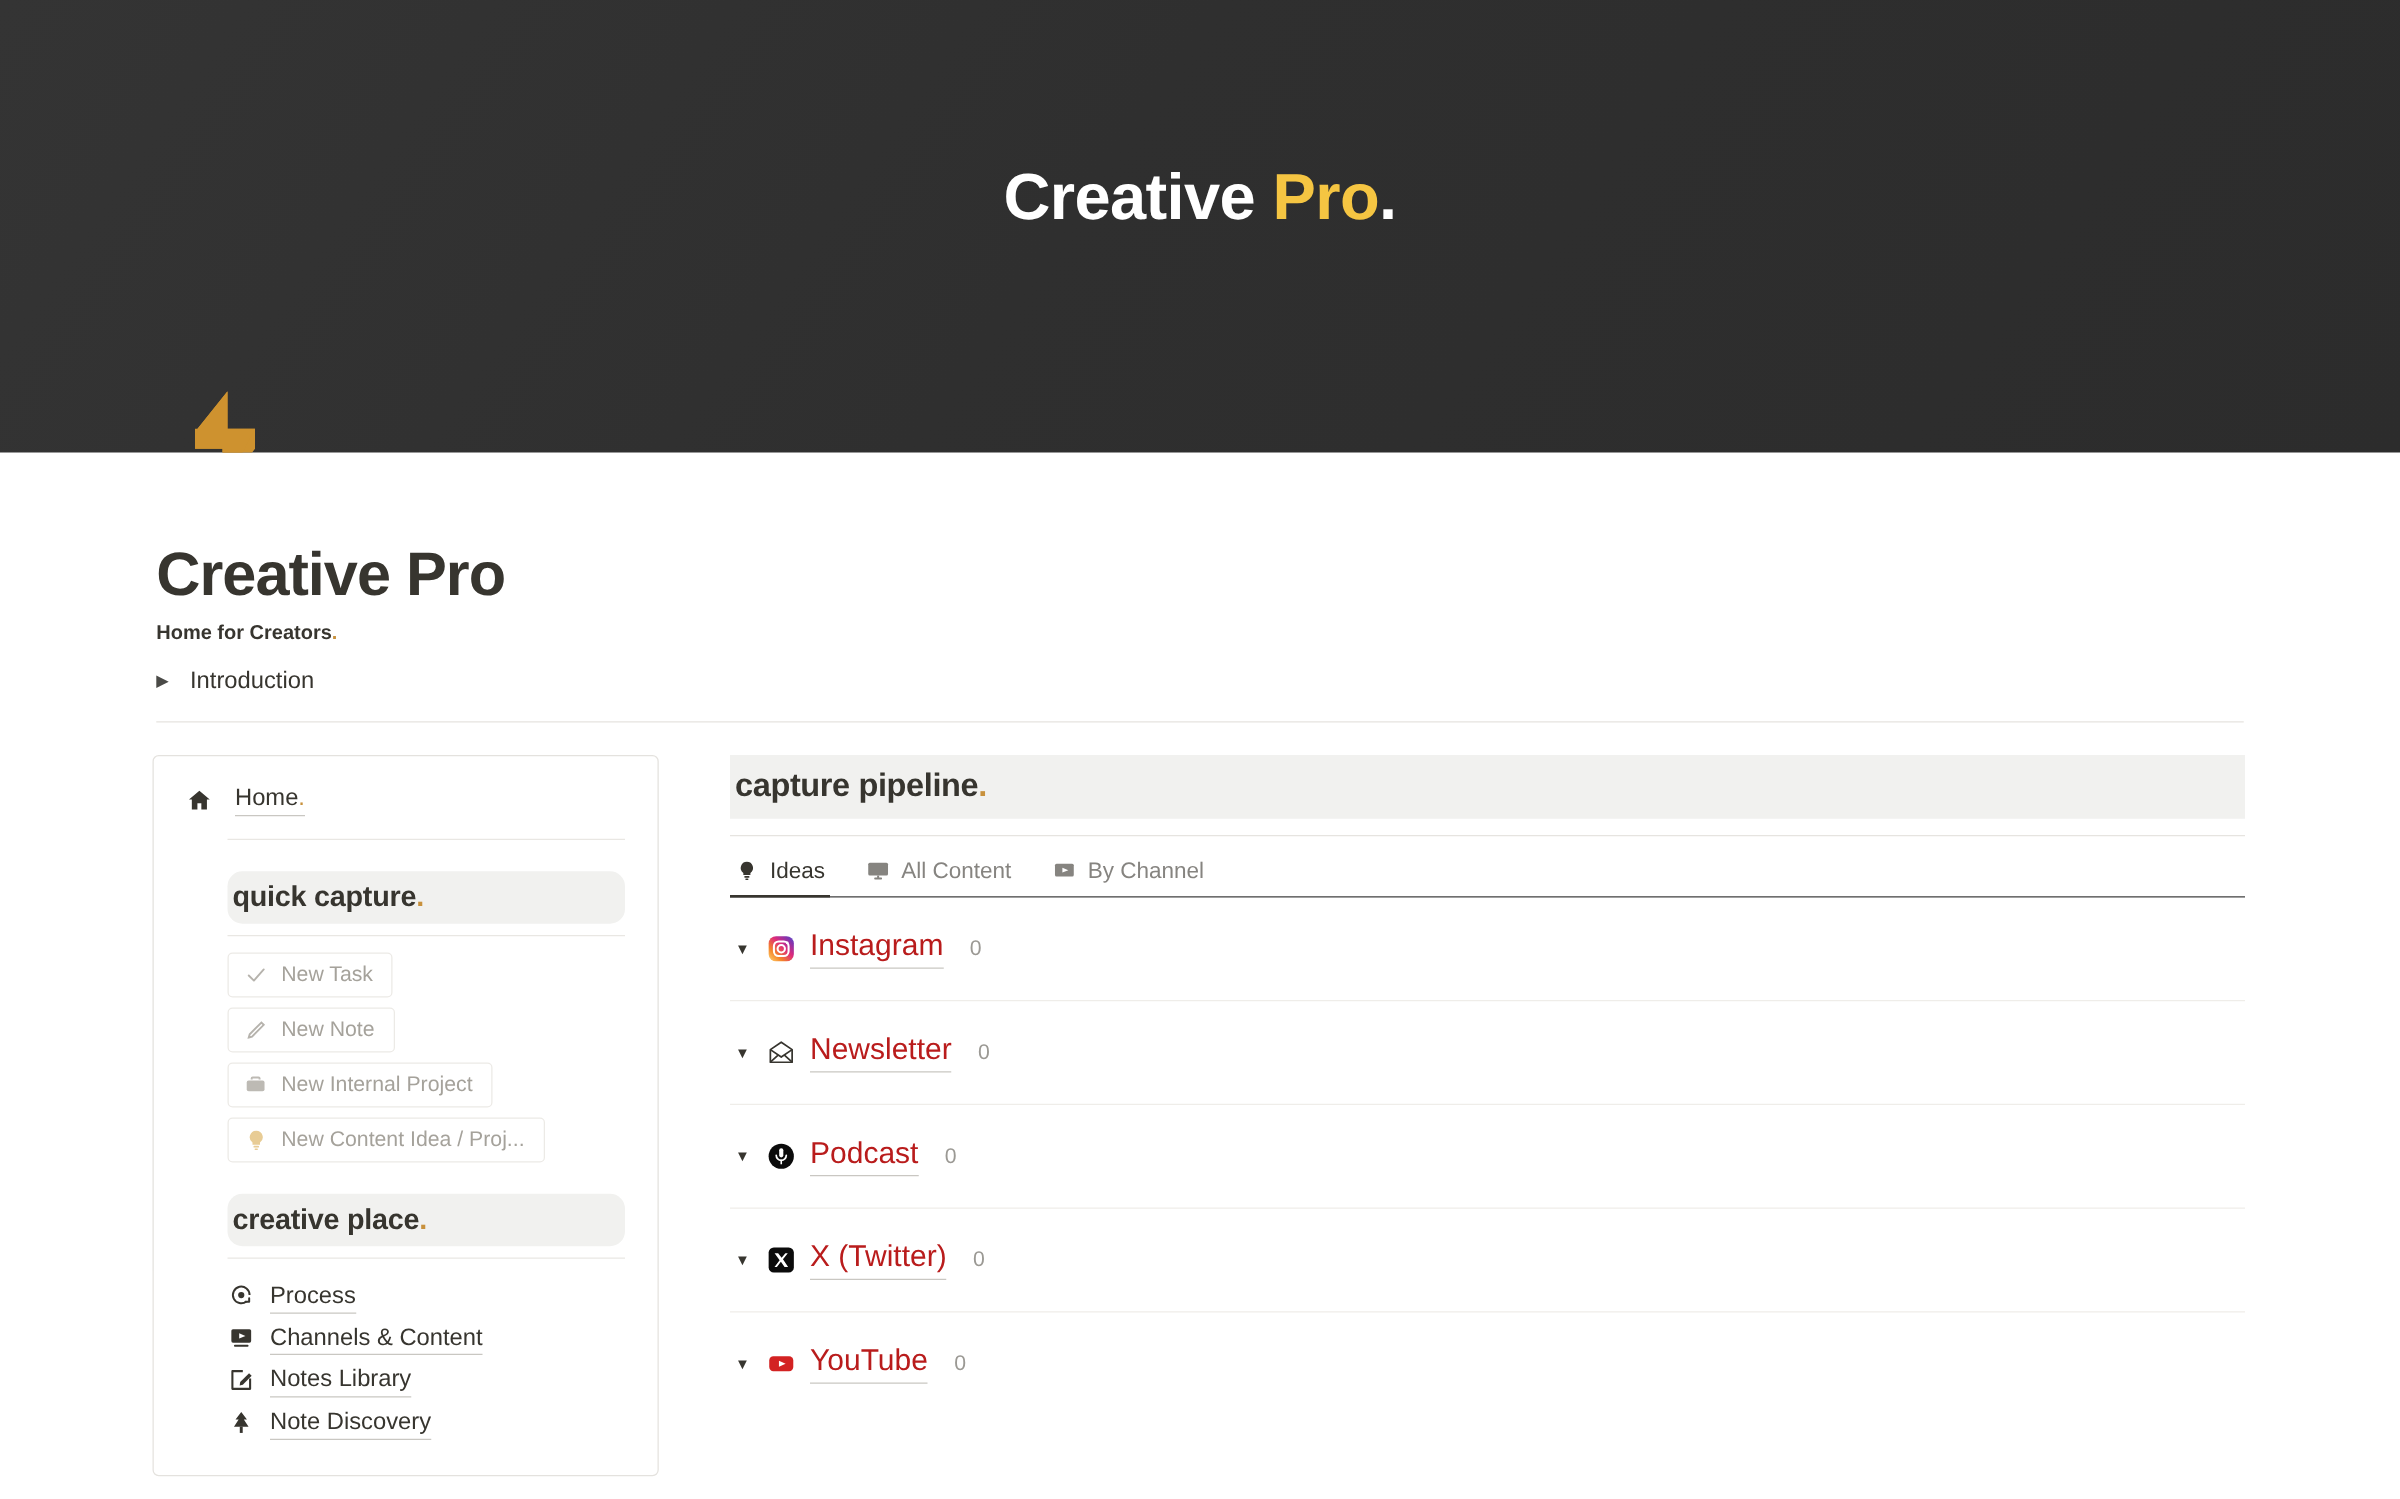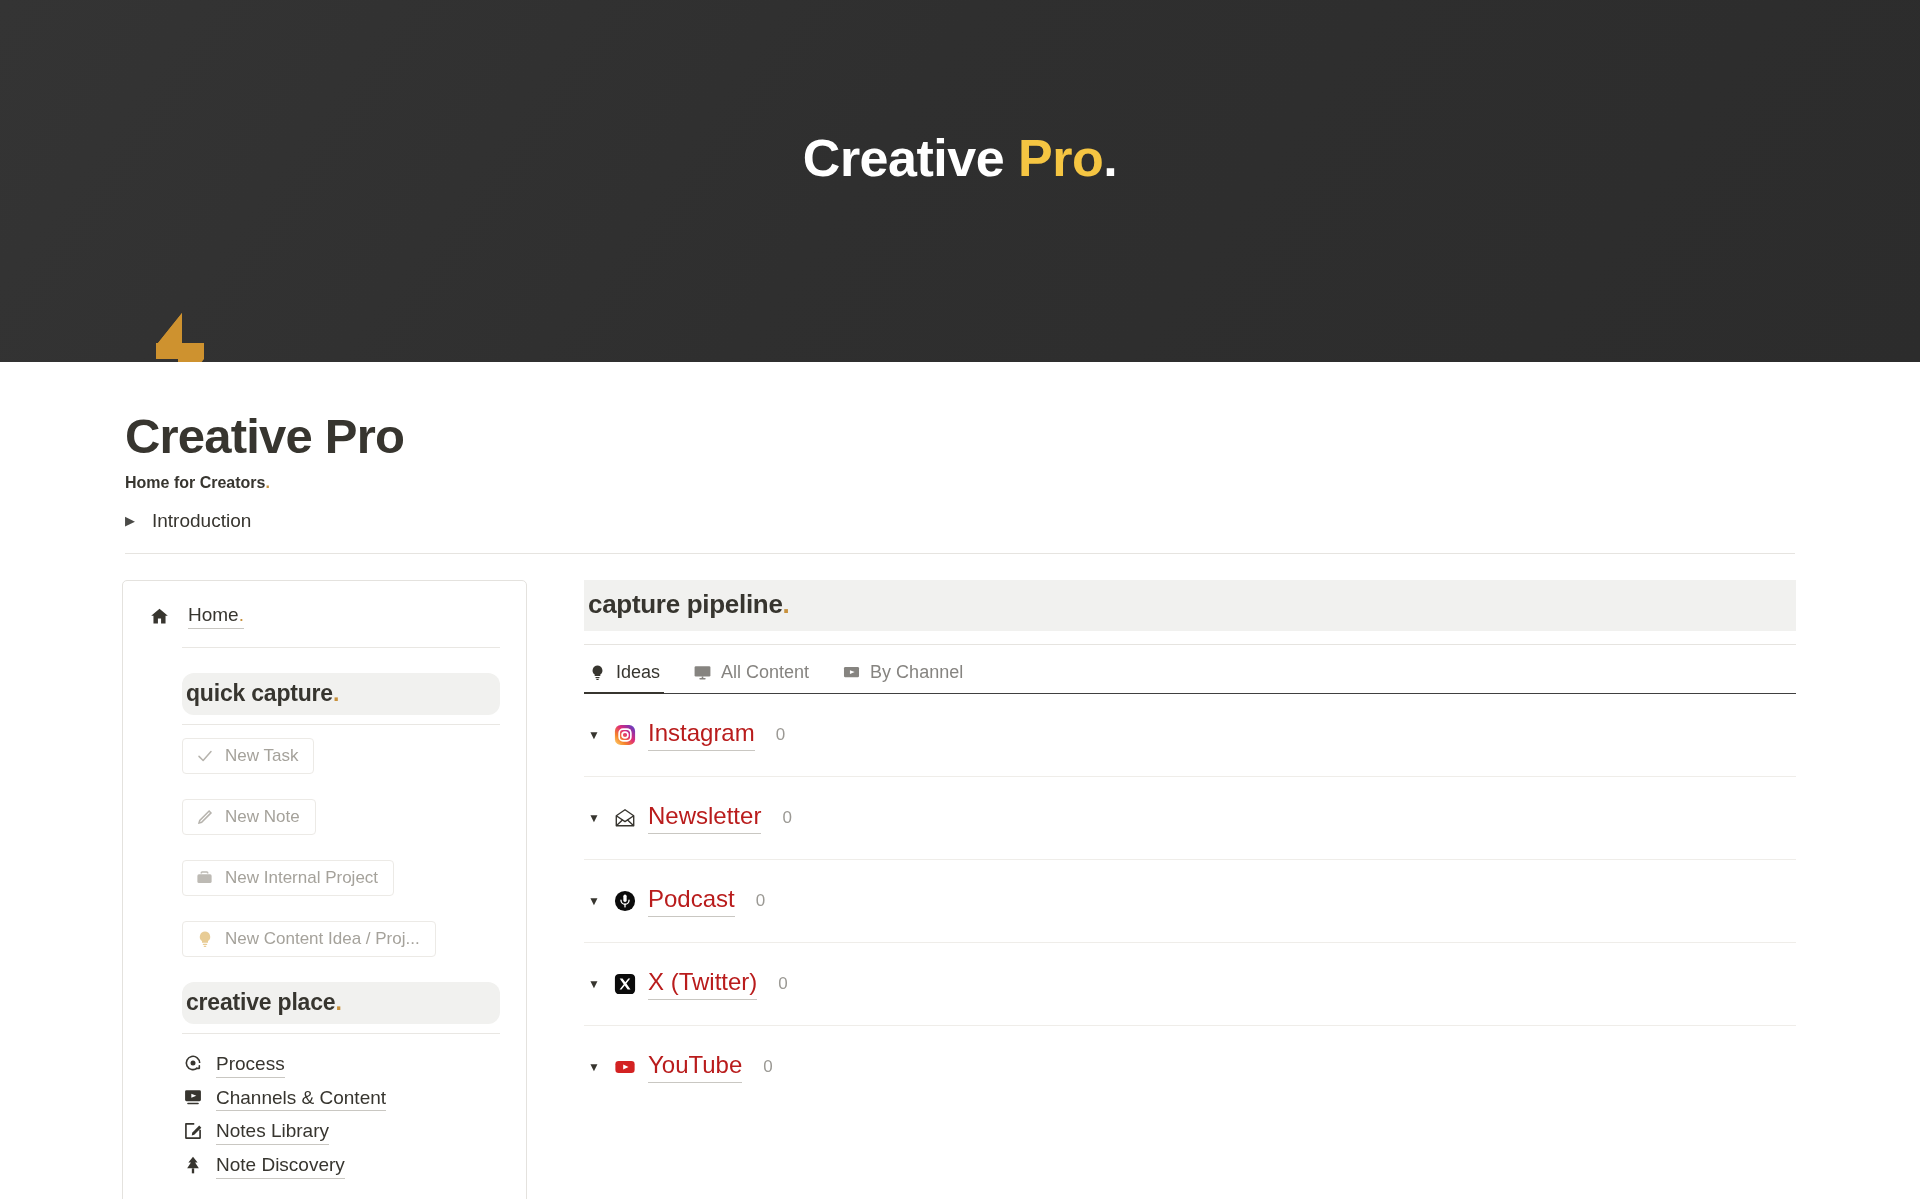--- a/index.html
+++ b/index.html
@@ -49,21 +49,21 @@
   .page {
     position: relative;
     width: 1920px;
     padding: 0 0 0 0;
   }
 
   .page-head {
     padding: 0 0 0 125px;
   }
   .page-title {
-    margin-top: 48px;
+    margin-top: 72px;
     font-size: 49px;
     line-height: 1.1;
     font-weight: 700;
     letter-spacing: -0.8px;
     color: #37352F;
   }
   .page-subtitle {
     margin-top: 10px;
     font-size: 16px;
     font-weight: 700;
@@ -147,21 +147,21 @@
   .section-rule {
     height: 1px;
     background: #E9E7E3;
     margin: 9px 0 0 33px;
   }
 
   .qc-list {
     margin: 13px 0 0 33px;
     display: flex;
     flex-direction: column;
-    gap: 25px;
+    gap: 8px;
     align-items: flex-start;
   }
   .qc-btn {
     display: inline-flex;
     align-items: center;
     gap: 11px;
     border: 1px solid #ECEAE6;
     border-radius: 4px;
     padding: 7px 15px 7px 12px;
     font-size: 17px;

